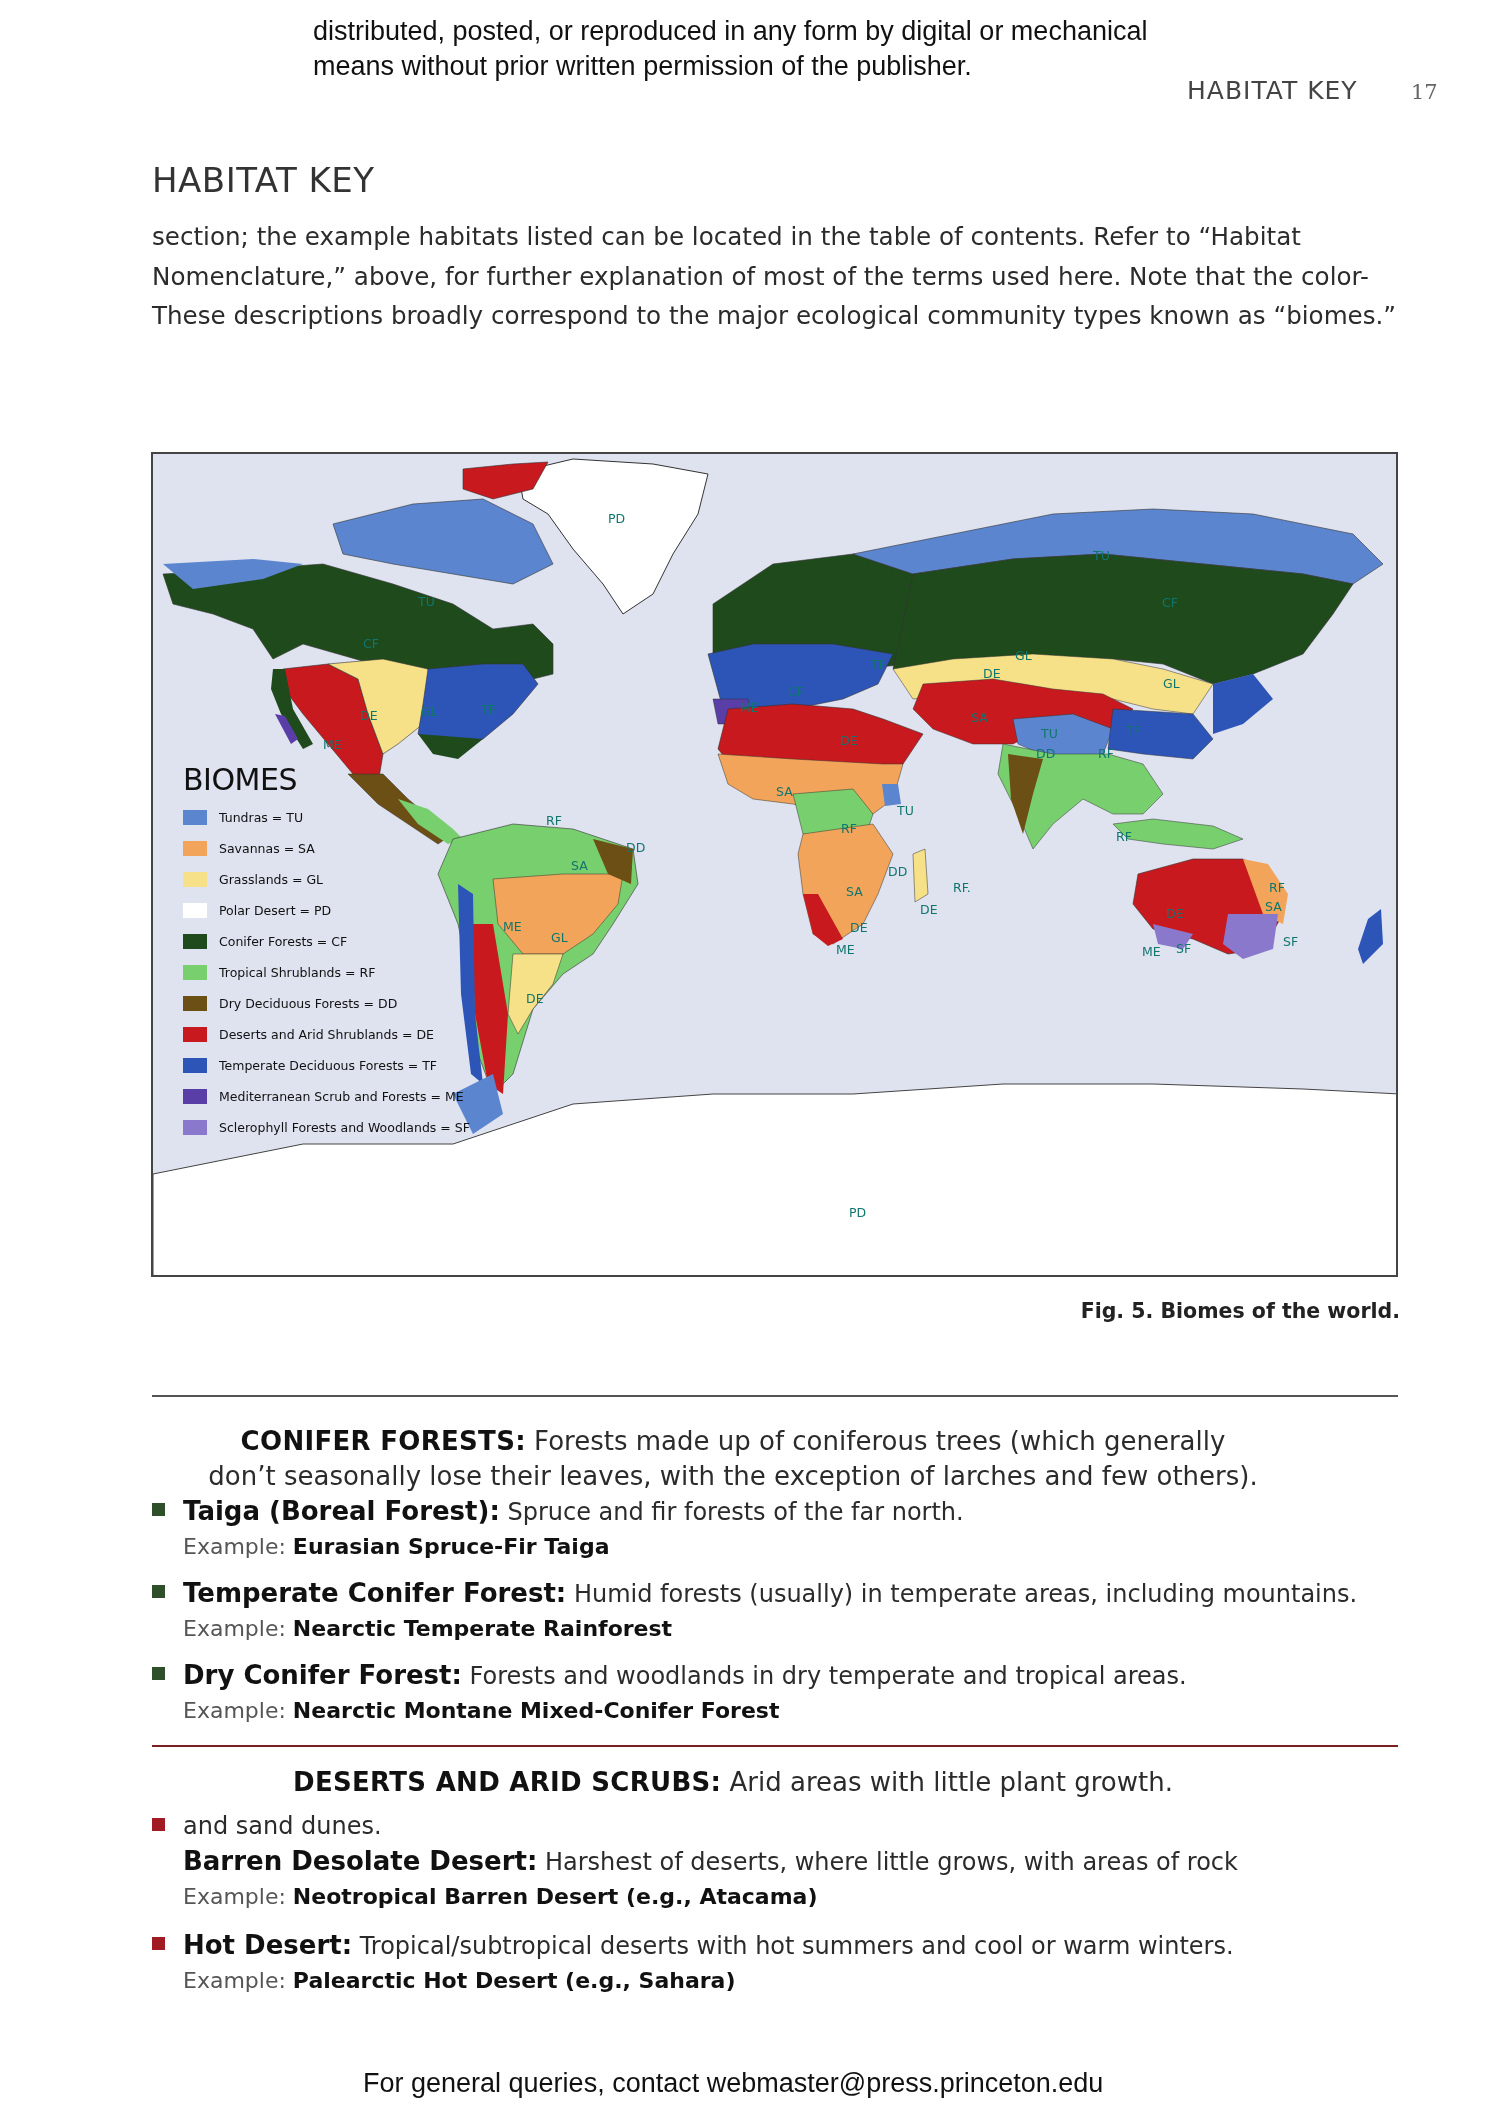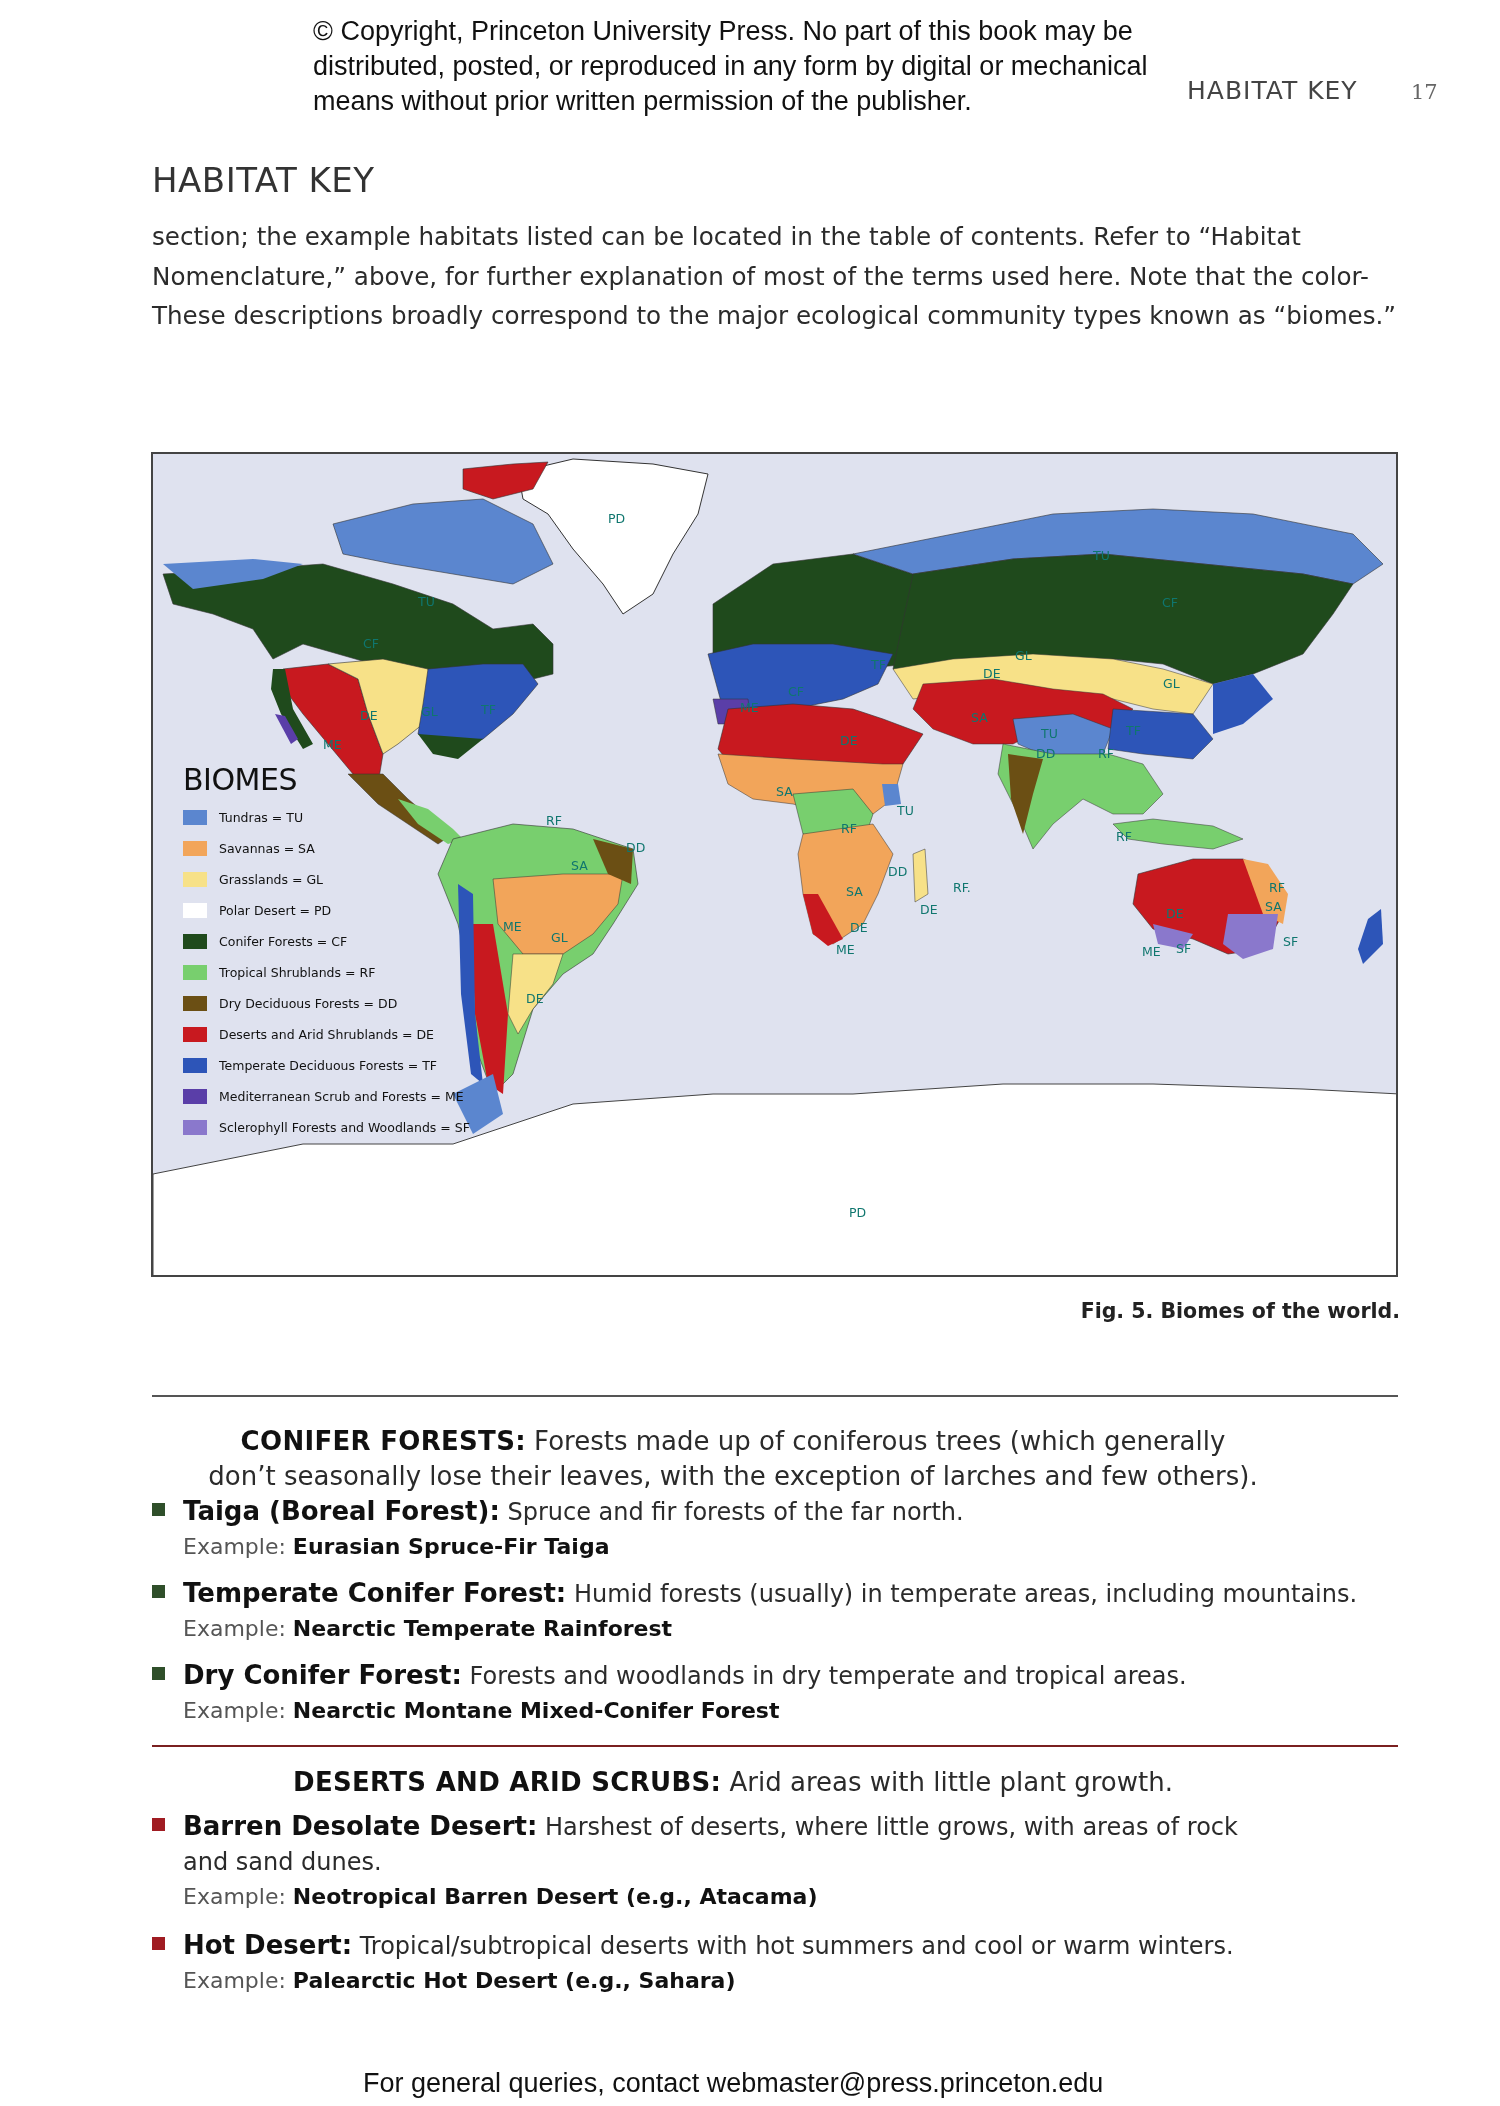--- a/index.html
+++ b/index.html
@@ -28,21 +28,20 @@
   .item-line { margin-left:31px; font-size:24px; line-height:35px; color:#2b2b2b; }
   .item-line b { font-weight:bold; color:#111; font-size:26px; }
   .example { margin-left:31px; font-size:22px; line-height:33px; color:#555; }
   .example b { color:#111; }
   .footer { position:absolute; left:363px; top:2068px; font-family:"Liberation Sans", sans-serif; font-size:27px; color:#111; }
 </style>
 </head>
 <body>
 
 <div class="copyright">
-  <div>© Copyright, Princeton University Press. No part of this book may be</div>
   <div>distributed, posted, or reproduced in any form by digital or mechanical</div>
   <div>means without prior written permission of the publisher.</div>
 </div>
 <div class="run-head">HABITAT KEY</div>
 <div class="page-num">17</div>
 
 <h1 class="title" style="margin:0;">HABITAT KEY</h1>
 
 <div class="intro">
   <div>section; the example habitats listed can be located in the table of contents. Refer to “Habitat</div>
@@ -241,22 +240,22 @@
 </div>
 
 <div class="rule red"></div>
 
 <div class="sec-head" style="top:1765px;">
   <b>DESERTS AND ARID SCRUBS:</b><span> Arid areas with little plant growth.</span>
 </div>
 
 <div class="item" style="top:1809px;">
   <span class="bullet" style="background:#a01c22;"></span>
+  <div class="item-line">and sand dunes.</div>
   <div class="item-line"><b>Barren Desolate Desert:</b><span> Harshest of deserts, where little grows, with areas of rock</span></div>
-  <div class="item-line">and sand dunes.</div>
   <div class="example"><span>Example: </span><b>Neotropical Barren Desert (e.g., Atacama)</b></div>
 </div>
 
 <div class="item" style="top:1928px;">
   <span class="bullet" style="background:#a01c22;"></span>
   <div class="item-line"><b>Hot Desert:</b><span> Tropical/subtropical deserts with hot summers and cool or warm winters.</span></div>
   <div class="example"><span>Example: </span><b>Palearctic Hot Desert (e.g., Sahara)</b></div>
 </div>
 
 <div class="footer">For general queries, contact webmaster@press.princeton.edu</div>

